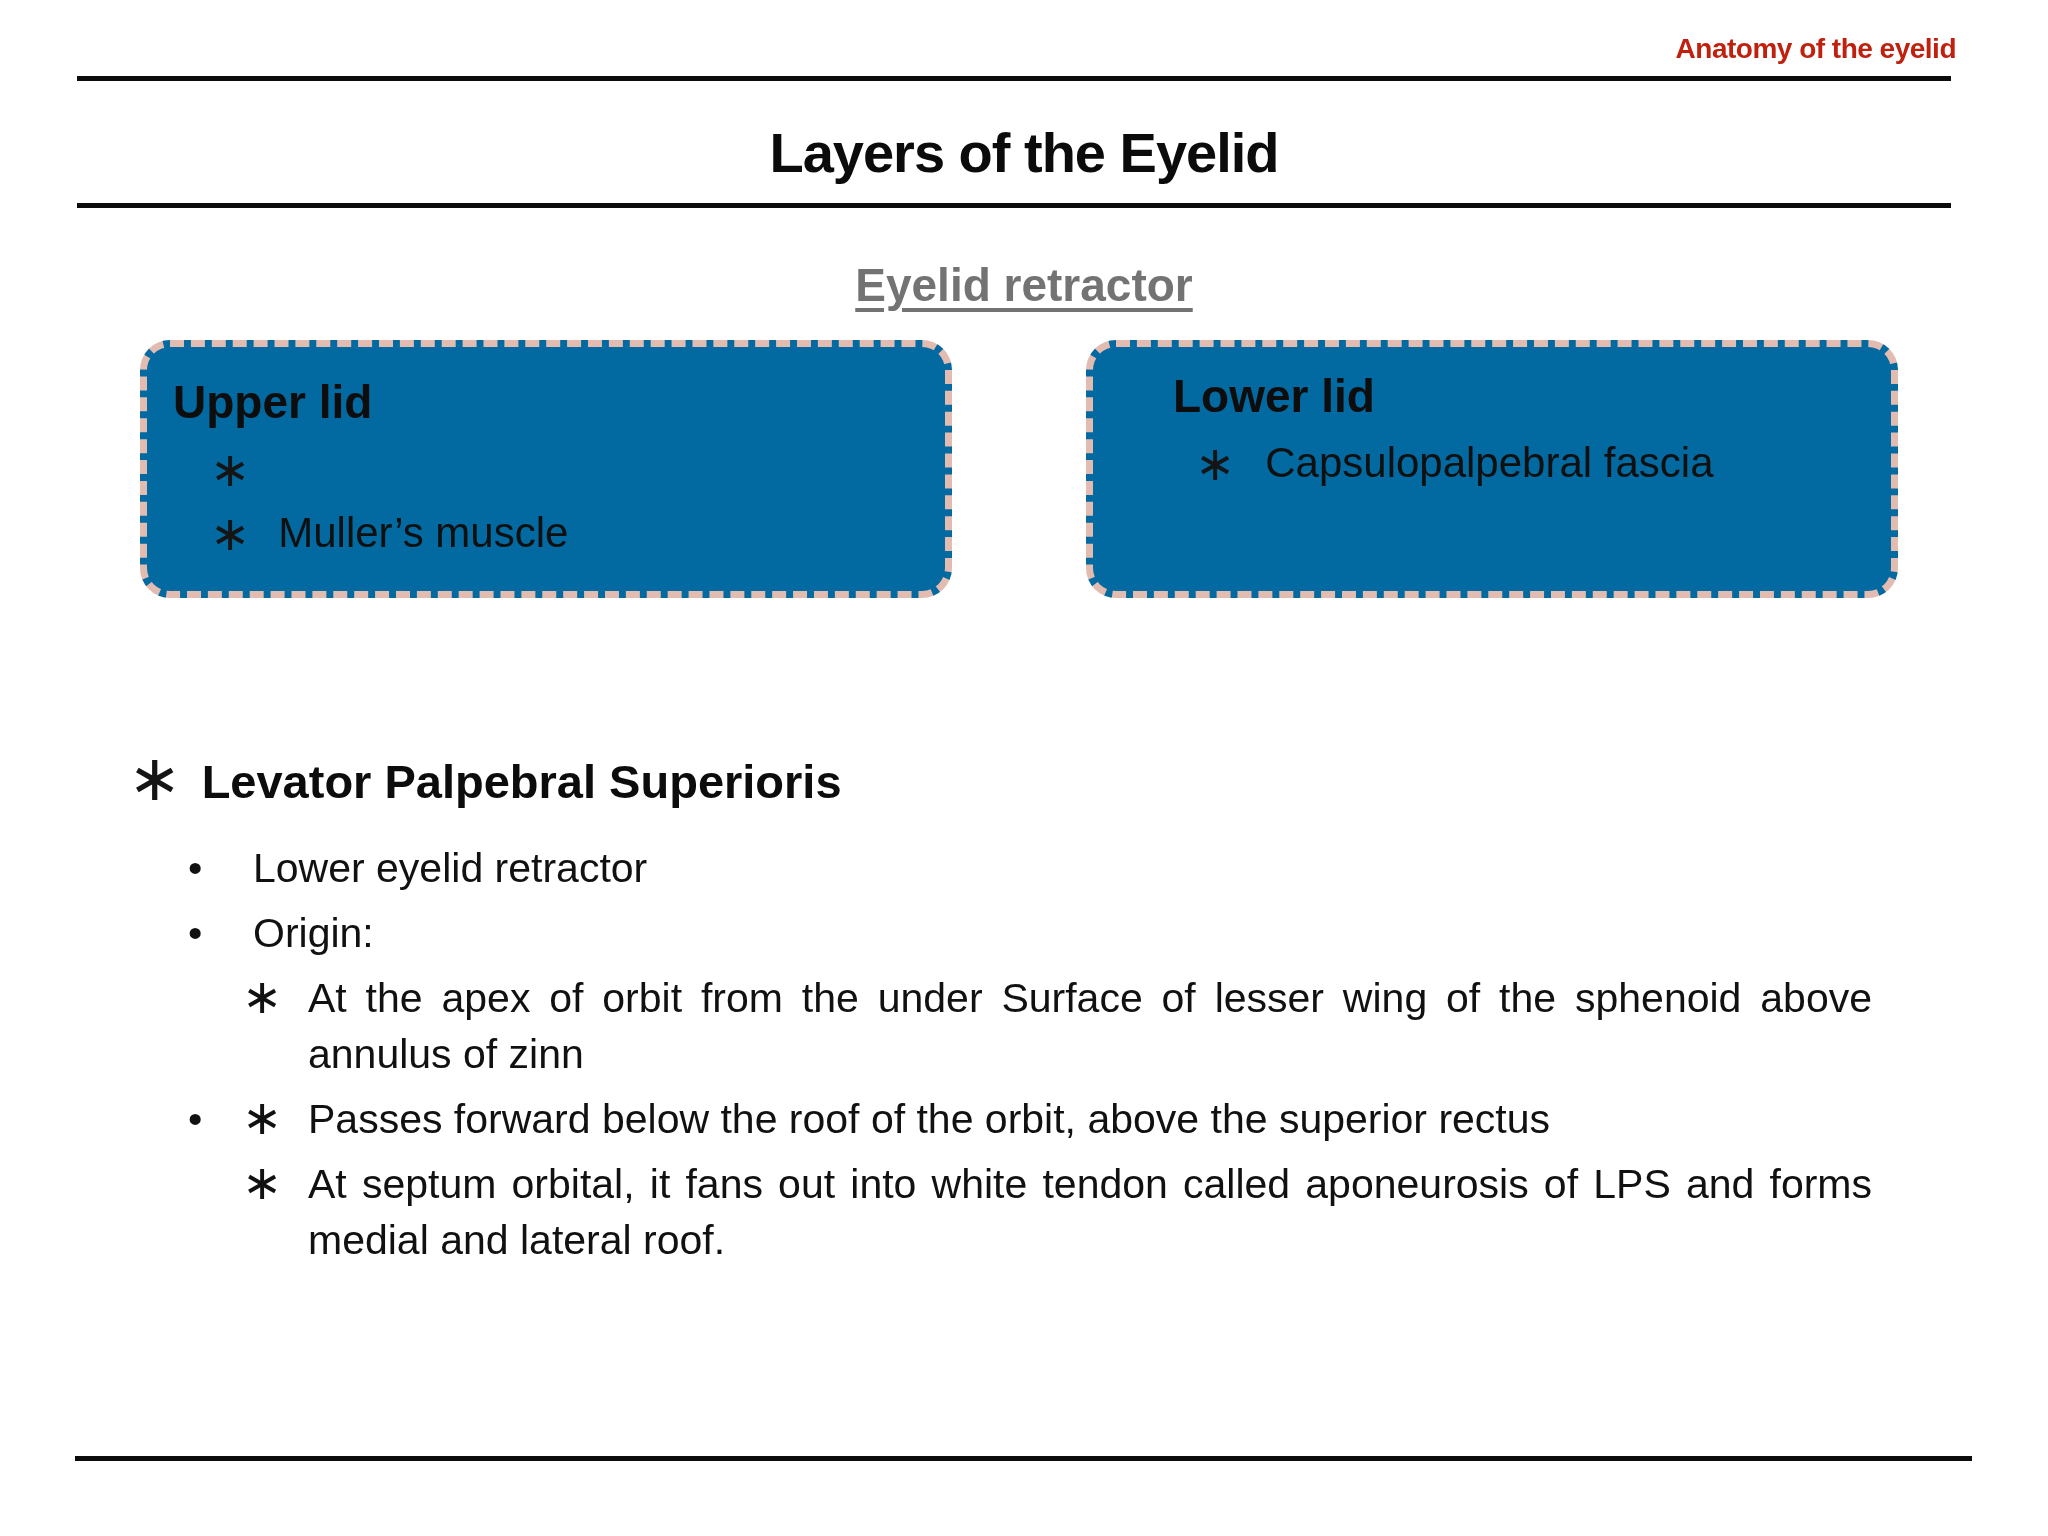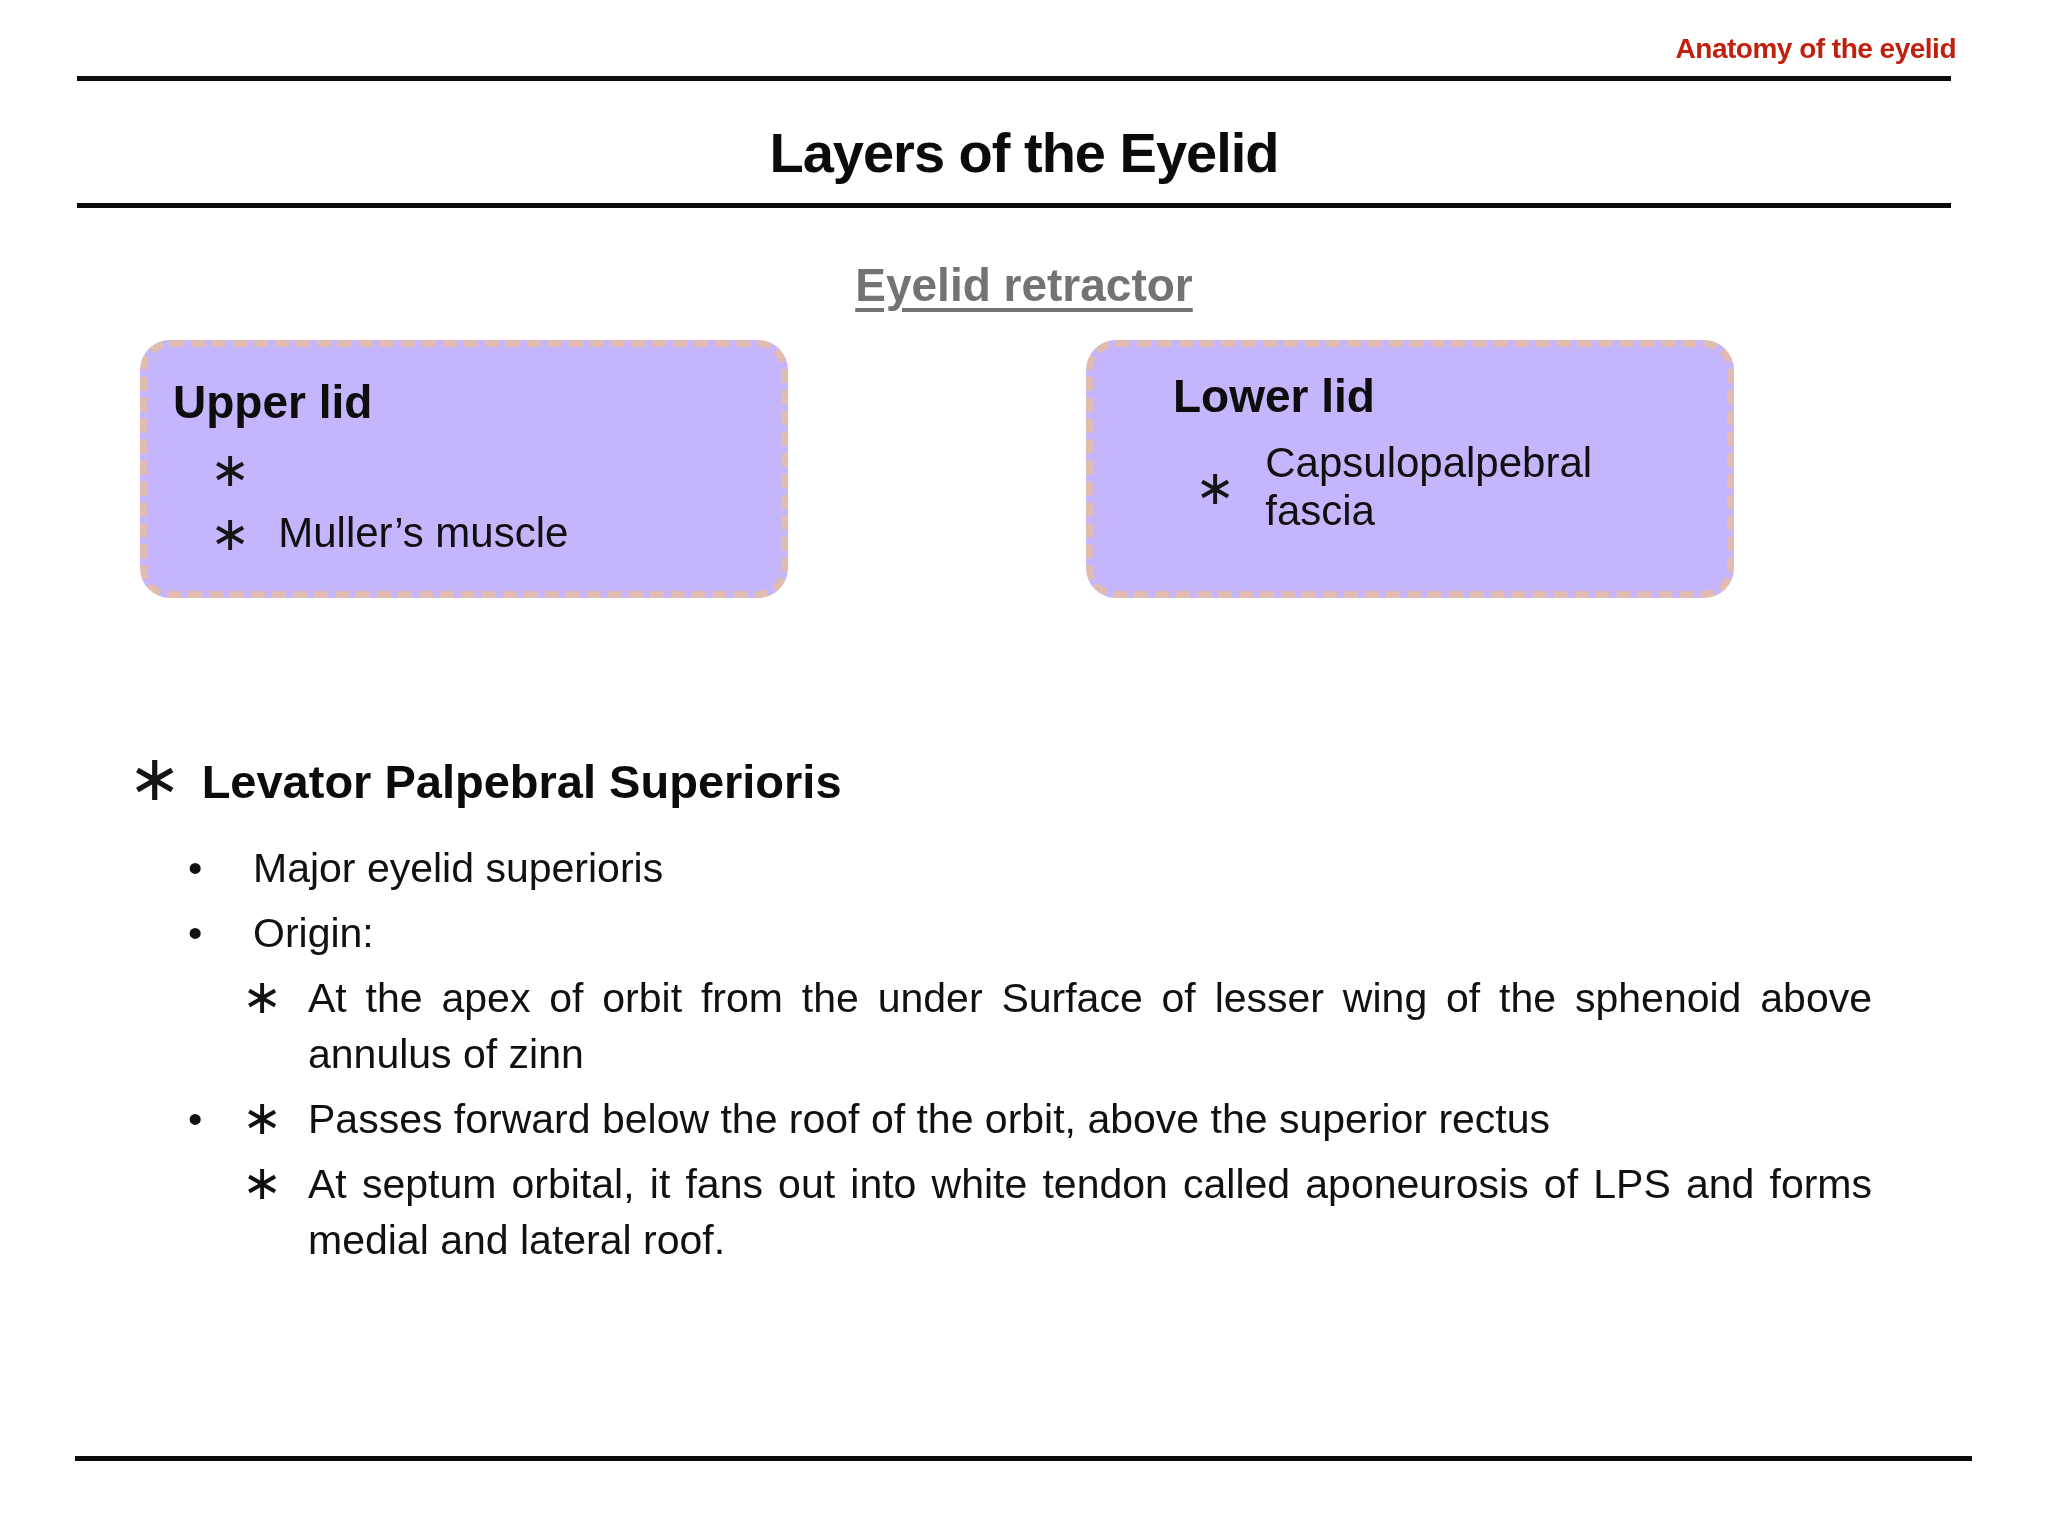--- a/index.html
+++ b/index.html
@@ -34,23 +34,23 @@
     text-align: center; font-size: 46px; font-weight: bold;
     color: #737373;
   }
   .section-heading .underlined {
     text-decoration: underline;
     text-decoration-thickness: 4px;
     text-underline-offset: 7px;
   }
 
   .pink-box {
-    position: absolute; top: 340px; height: 258px; width: 648px;
+    position: absolute; top: 340px; height: 258px; width: 812px;
     box-sizing: border-box;
-    background: #c4b5fd;
+    background: #0369a1;
     border: 7px dashed #e2bbb1;
     border-radius: 30px;
   }
   .box-upper { left: 140px;  padding: 28px 18px 0 26px; }
   .box-lower { left: 1086px; padding: 22px 18px 0 80px; }
   .box-title { font-size: 46px; font-weight: bold; color: #0d0d0d; }
   .box-list { margin-top: 12px; }
   .box-item {
     display: flex; align-items: center; column-gap: 28px;
     font-size: 42px; margin-top: 16px; color: #101010;
@@ -133,21 +133,21 @@
 
     <div class="content-heading">
       <span class="ast-big">∗</span>
       <span>Levator Palpebral Superioris</span>
     </div>
 
     <div class="blist">
 
       <div class="li li1">
         <span class="bullet">•</span>
-        <span class="text">Major eyelid superioris</span>
+        <span class="text">Lower eyelid retractor</span>
       </div>
 
       <div class="li li1">
         <span class="bullet">•</span>
         <span class="text">Origin:</span>
       </div>
 
       <div class="li li2">
         <span class="bullet">∗</span>
         <span class="text">At the apex of orbit from the under Surface of lesser wing of the sphenoid above annulus of zinn</span>

